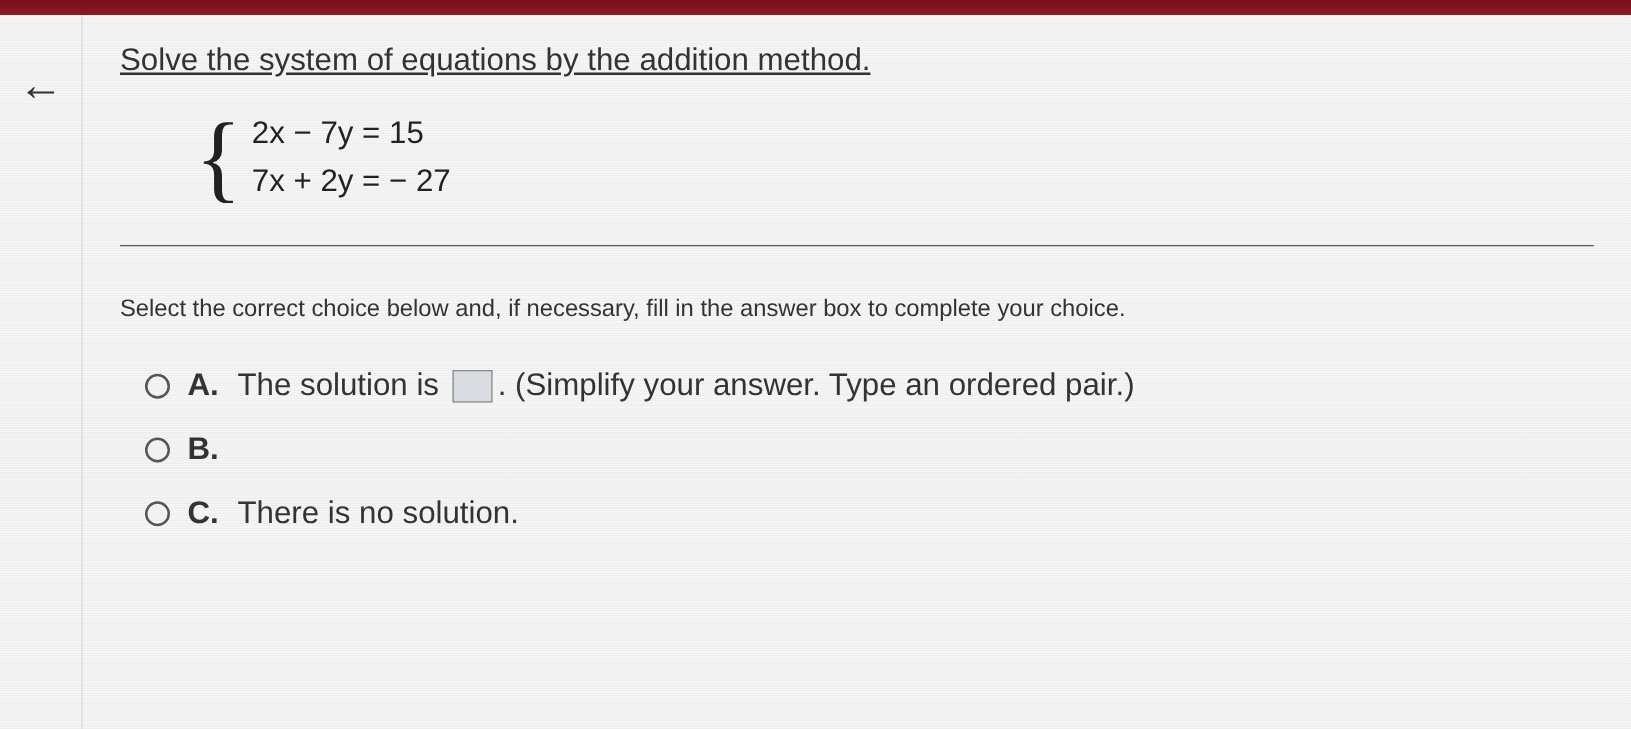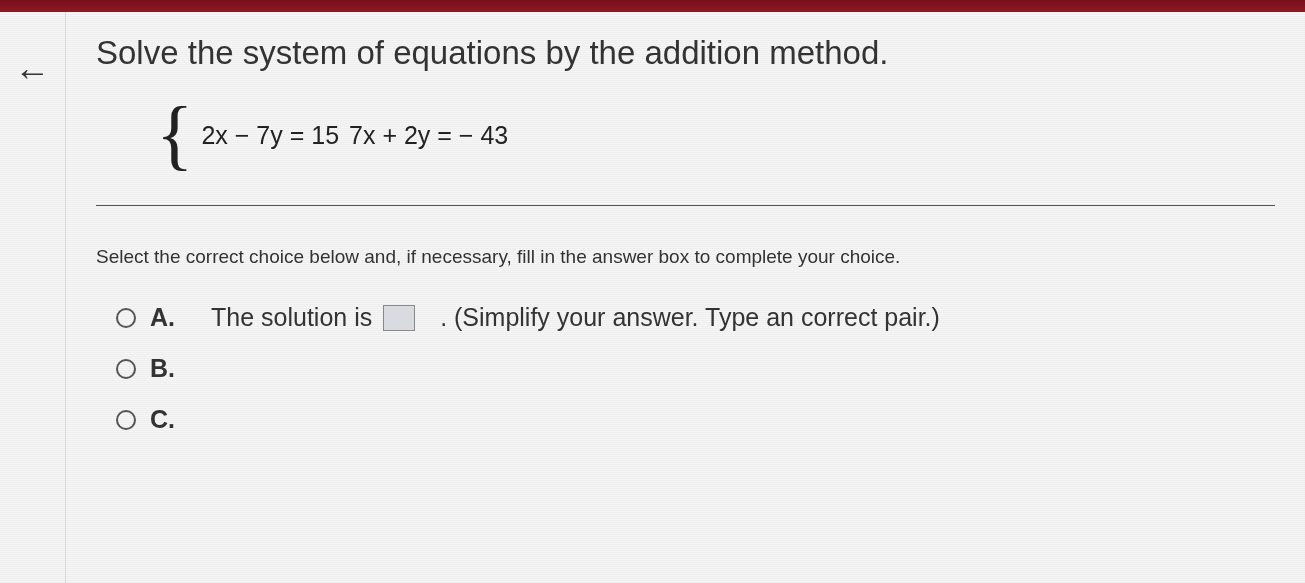--- a/index.html
+++ b/index.html
@@ -39,40 +39,42 @@
       font-weight: 300;
       cursor: pointer;
       user-select: none;
     }
     .content-area {
       flex: 1;
       padding: 22px 30px 0 30px;
       color: #2a2a2a;
     }
     .question-text {
-      font-size: 33px;
+      font-size: 25px;
       color: #333;
       margin-bottom: 28px;
+      text-decoration: underline;
     }
     .equation-block {
       display: flex;
       align-items: center;
       margin-left: 60px;
       margin-bottom: 35px;
     }
     .brace {
       font-size: 78px;
       line-height: 0.9;
       color: #222;
       font-weight: 200;
       margin-right: 8px;
       font-family: 'Times New Roman', serif;
     }
     .equations {
       display: flex;
+      flex-direction: column;
       gap: 10px;
     }
     .equation {
       font-size: 25px;
       color: #222;
       font-family: Arial, sans-serif;
     }
     .divider {
       border: none;
       border-top: 1px solid #555;
@@ -102,21 +104,20 @@
       cursor: pointer;
       flex-shrink: 0;
     }
     .choice-letter {
       font-weight: bold;
       margin-right: 12px;
       min-width: 28px;
     }
     .choice-text-part {
       white-space: pre;
-      margin-left: 21px;
     }
     .answer-box {
       display: inline-block;
       width: 32px;
       height: 26px;
       background: #d8dce0;
       border: 1px solid #888;
       vertical-align: middle;
       margin: 0 4px;
       cursor: text;
@@ -134,45 +135,46 @@
   </div>
 
   <div class="content-area">
 
     <div class="question-text">Solve the system of equations by the addition method.</div>
 
     <div class="equation-block">
       <div class="brace">{</div>
       <div class="equations">
         <div class="equation">2x − 7y = 15</div>
-        <div class="equation">7x + 2y = − 43</div>
+        <div class="equation">7x + 2y = − 27</div>
       </div>
     </div>
 
     <hr class="divider">
 
     <div class="instruction-text">Select the correct choice below and, if necessary, fill in the answer box to complete your choice.</div>
 
     <div class="choices">
 
       <div class="choice-row">
         <div class="radio"></div>
         <span class="choice-letter">A.</span>
         <span class="choice-text-part">The solution is </span>
         <span class="answer-box"></span>
-        <span class="choice-text-part">. (Simplify your answer. Type an correct pair.)</span>
+        <span class="choice-text-part">. (Simplify your answer. Type an ordered pair.)</span>
       </div>
 
       <div class="choice-row">
         <div class="radio"></div>
         <span class="choice-letter">B.</span>
       </div>
 
       <div class="choice-row">
         <div class="radio"></div>
         <span class="choice-letter">C.</span>
+        <span class="choice-text-part">There is no solution.</span>
       </div>
 
     </div>
 
   </div>
 
 </div>
 
 </body></html>

